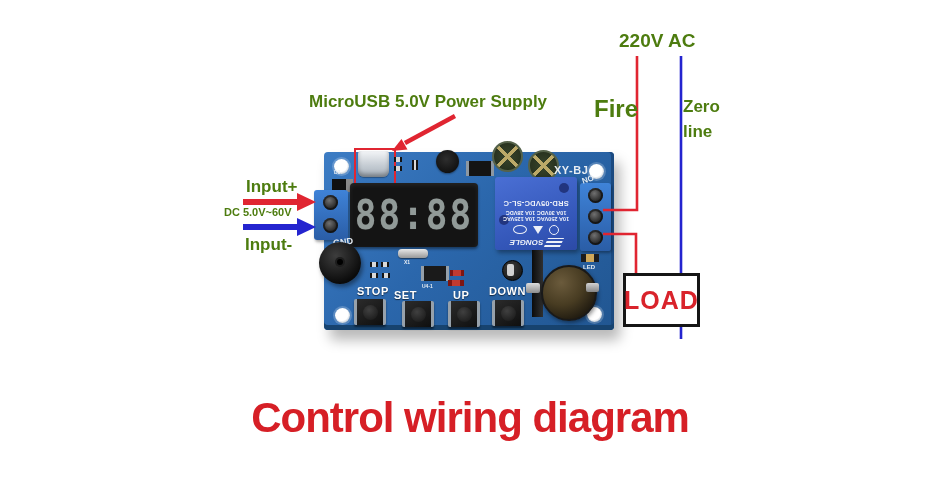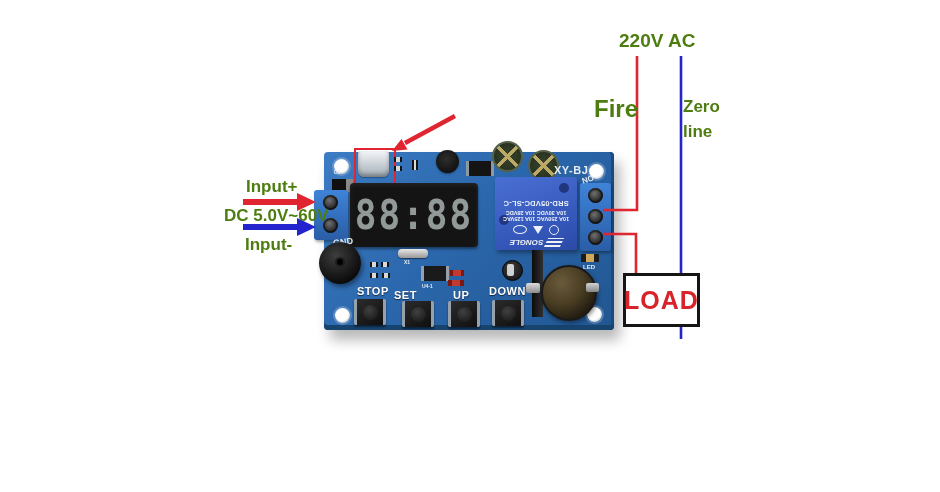--- a/index.html
+++ b/index.html
@@ -8,21 +8,21 @@
   .red-label{position:absolute;color:#4d7c0f;font-weight:bold;white-space:nowrap;}
 
   
   .lbl-usb{left:309px;top:92px;font-size:17px;}
   .lbl-mains{left:619px;top:30px;font-size:19px;}
   .lbl-fire{left:594px;top:95px;font-size:24px;}
   .lbl-zero{left:683px;top:94px;font-size:17px;line-height:25px;}
   .lbl-zero span{display:block;}
   .lbl-zero span:last-child{margin-left:0;}
   .lbl-inplus{left:246px;top:177px;font-size:17px;}
-  .lbl-range{left:224px;top:206px;font-size:17px;}
+  .lbl-range{left:224px;top:206px;font-size:11px;}
   .lbl-inminus{left:245px;top:235px;font-size:17px;}
   .load-box{position:absolute;left:623px;top:273px;width:71px;height:48px;background:#fff;
             border:3px solid #151515;display:flex;align-items:center;justify-content:center;}
   .load-box span{color:#d9232b;font-size:25px;font-weight:600;letter-spacing:1px;}
   .title{position:absolute;left:0;right:0;top:394px;text-align:center;color:#d61f26;
          font-size:42px;font-weight:bold;letter-spacing:-1px;}
 
   
   .board{position:absolute;left:324px;top:152px;width:290px;height:178px;border-radius:4px;
          background:linear-gradient(135deg,#3c7cc4 0%,#2b67ac 45%,#215691 100%);
@@ -239,28 +239,30 @@
     <g>
       <line x1="243" y1="202" x2="297" y2="202" stroke="#e02531" stroke-width="6"></line>
       <polygon points="297,193 316,202 297,211" fill="#e02531"></polygon>
     </g>
     <g>
       <line x1="243" y1="227" x2="297" y2="227" stroke="#2424cf" stroke-width="6"></line>
       <polygon points="297,218 316,227 297,236" fill="#2424cf"></polygon>
     </g>
   </svg>
 
+  <div class="red-label lbl-usb">MicroUSB 5.0V Power Supply</div>
   <div class="red-label lbl-mains">220V AC</div>
   <div class="red-label lbl-fire">Fire</div>
   <div class="red-label lbl-zero">
     <span>Zero</span>
     <span>line</span>
   </div>
   <div class="red-label lbl-inplus">Input+</div>
   <div class="red-label lbl-range">DC 5.0V~60V</div>
   <div class="red-label lbl-inminus">Input-</div>
 
   <div class="load-box">
     <span>LOAD</span>
   </div>
 
+  <div class="title">Control wiring diagram</div>
 
 </div>
 
 </body></html>

